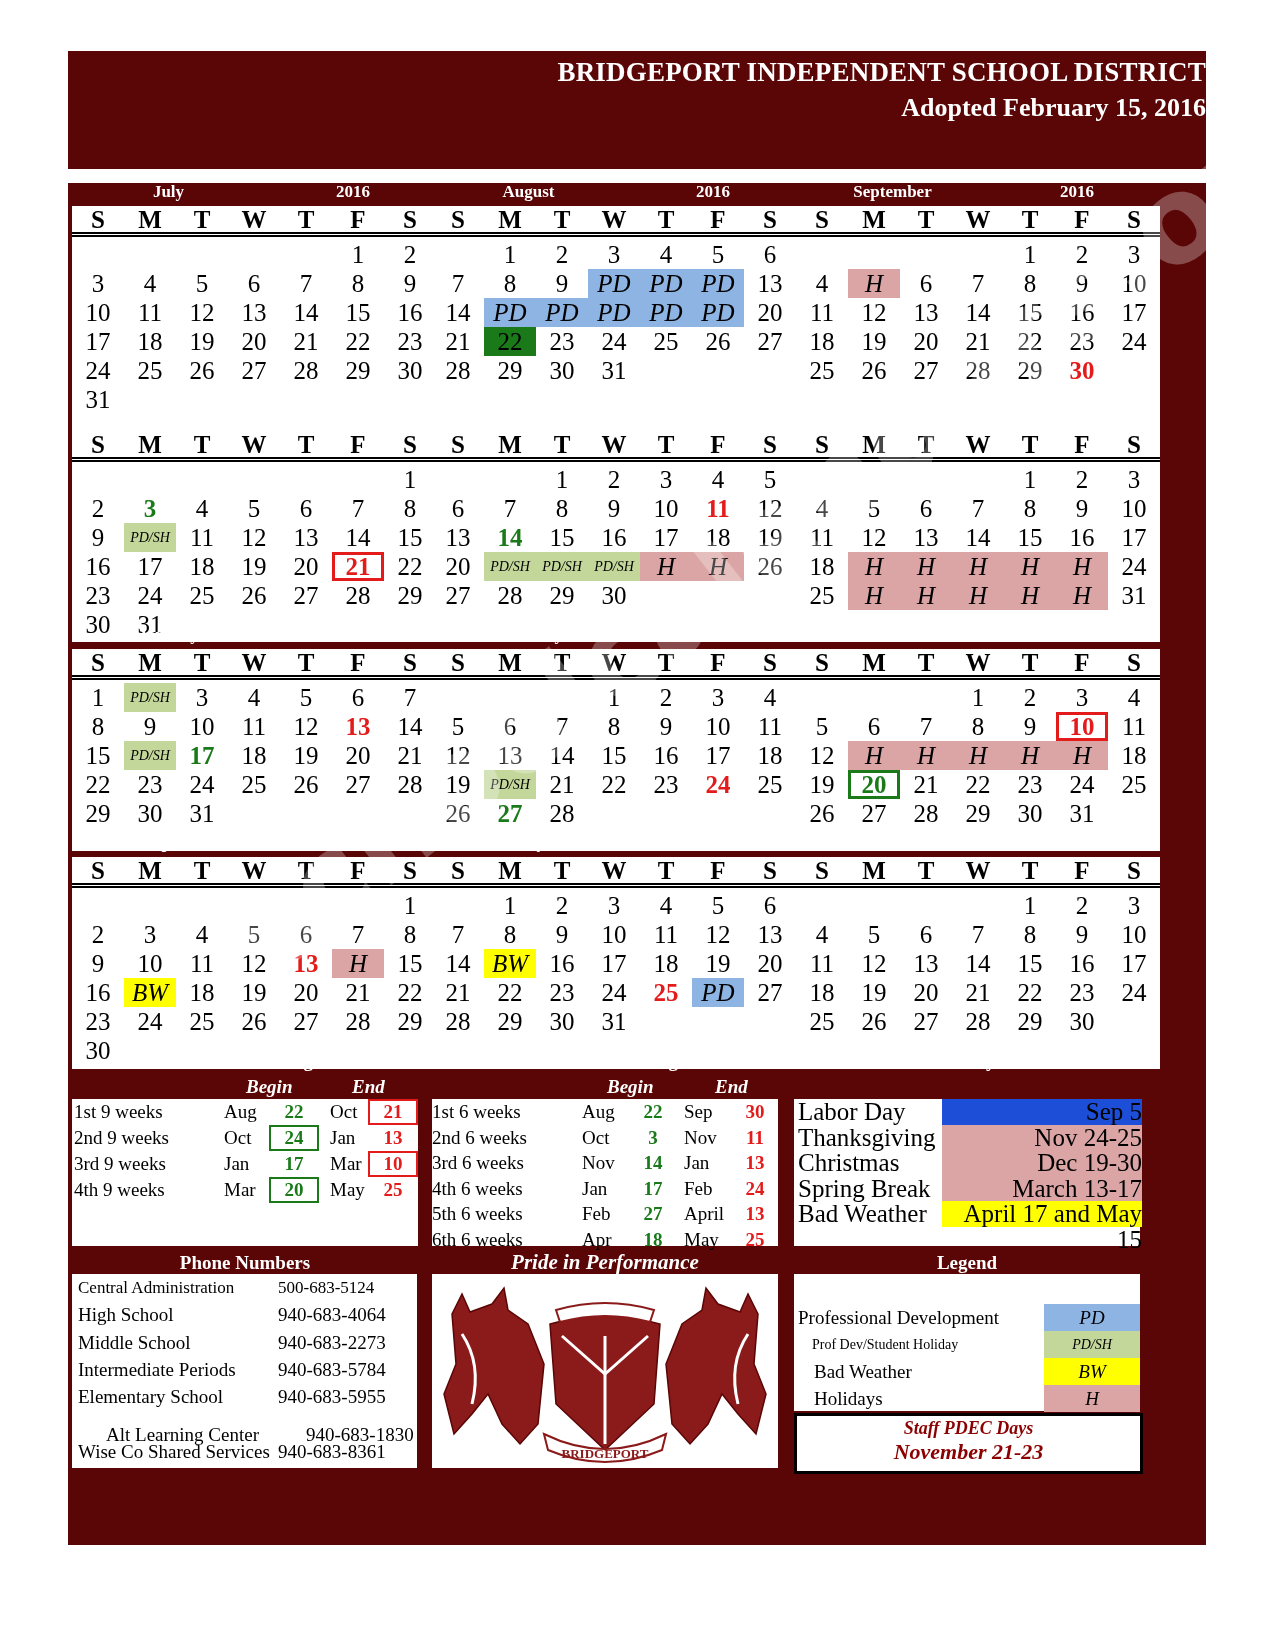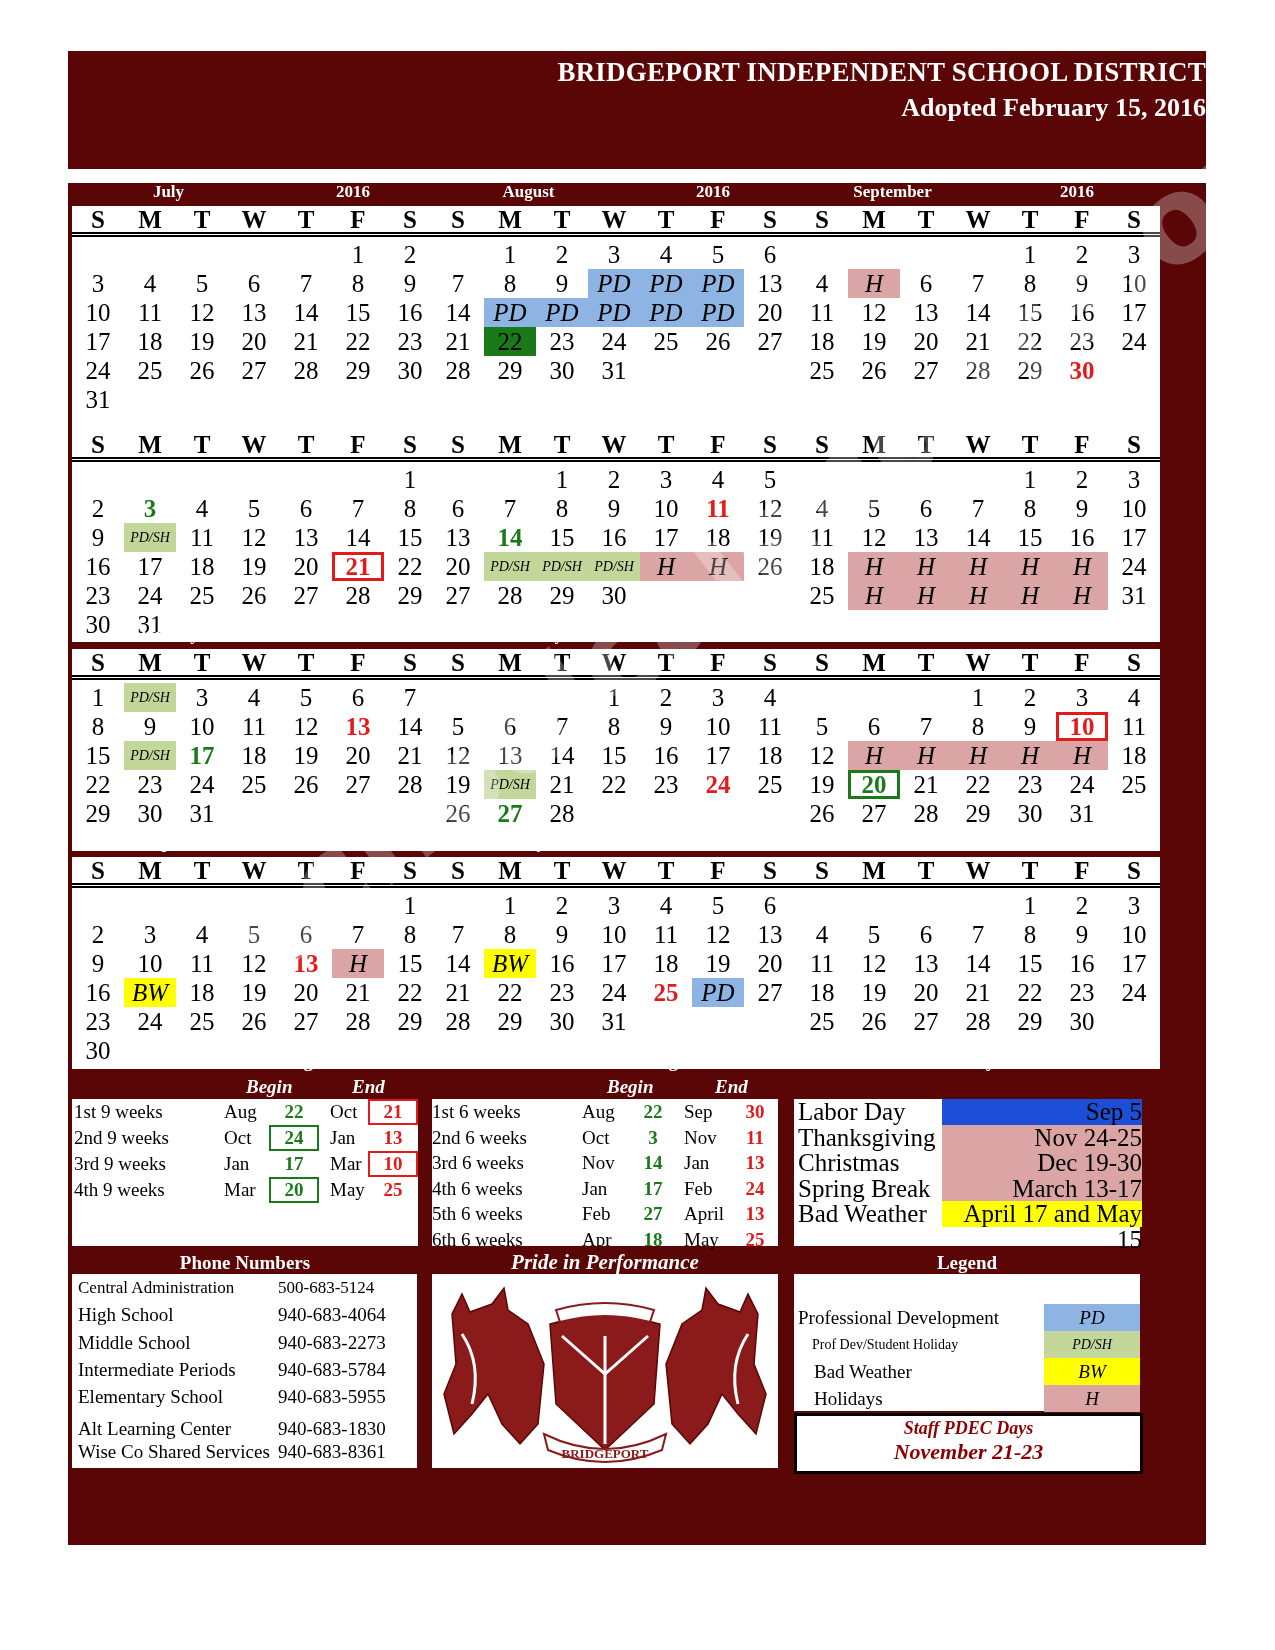--- a/index.html
+++ b/index.html
@@ -824,21 +824,21 @@
       <span class="v">940-683-2273</span>
     </div>
     <div class="phone-row" style="top: 81.9px;">
       <span class="n">Intermediate Periods</span>
       <span class="v">940-683-5784</span>
     </div>
     <div class="phone-row" style="top: 109.2px;">
       <span class="n">Elementary School</span>
       <span class="v">940-683-5955</span>
     </div>
-    <div class="phone-row" style="top: 141px;">
+    <div class="phone-row" style="top: 147px; margin-left: 28px;">
       <span class="n">Alt Learning Center</span>
       <span class="v">940-683-1830</span>
     </div>
     <div class="phone-row" style="top: 163.8px;">
       <span class="n">Wise Co Shared Services</span>
       <span class="v">940-683-8361</span>
     </div>
   </div>
 
 <div class="secthead" style="left:432px;top:1250px;width:346px;font-style:italic;font-size:21px;">Pride in Performance</div>

